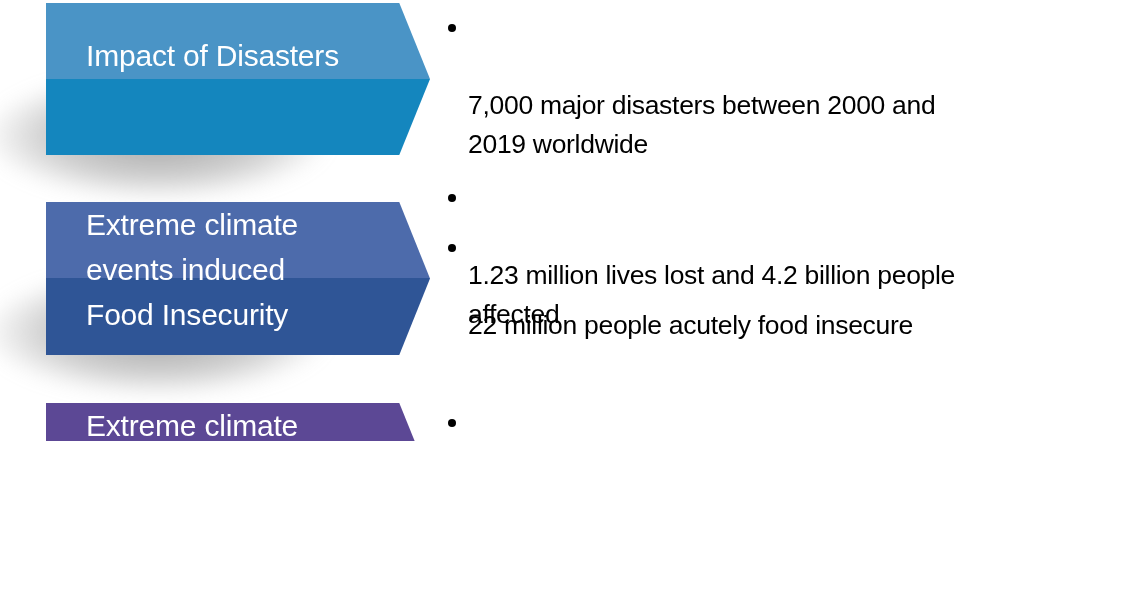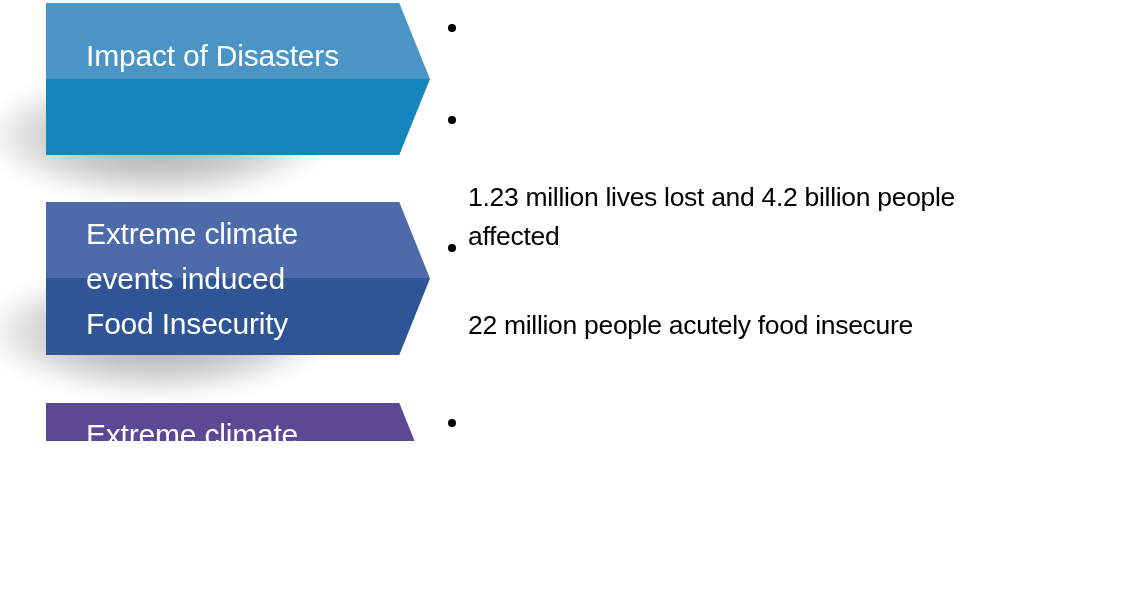--- a/index.html
+++ b/index.html
@@ -35,21 +35,21 @@
 
   
   .banner {
     position: absolute;
     left: 46px;
     width: 384px;
     z-index: 2;
     clip-path: polygon(0 0, 92% 0, 100% 50%, 92% 100%, 0 100%);
     display: flex;
     flex-direction: column;
-    justify-content: center;
+    justify-content: flex-start;
   }
   .b0 { top: 3px;   height: 152px; justify-content: flex-start; padding-top: 0; }
   .b0 .banner-label { margin-top: 30px; }
   .b1 { top: 202px; height: 153px; }
   .b2 { top: 403px; height: 152px; }
 
   .banner-label {
     color: #ffffff;
     font-size: 30px;
     line-height: 45px;
@@ -97,20 +97,22 @@
 
 <div class="canvas">
 
   <div class="shadow s0"></div>
   <div class="banner b0" style="background: linear-gradient(rgb(74, 148, 198) 0%, rgb(74, 148, 198) 50%, rgb(20, 134, 190) 50%, rgb(20, 134, 190) 100%);">
     <span class="banner-label" style="color: rgb(255, 255, 255);">Impact of Disasters</span>
   </div>
   <ul class="bullets l0">
     <li class="bullet-item">
       <span class="dot"></span>
+      <span class="bullet-text">7,000 major disasters between 2000 and
+2019 worldwide</span>
     </li>
     <li class="bullet-item">
       <span class="dot"></span>
       <span class="bullet-text">1.23 million lives lost and 4.2 billion people
 affected</span>
     </li>
   </ul>
 
   <div class="shadow s1"></div>
   <div class="banner b1" style="background: linear-gradient(rgb(77, 107, 171) 0%, rgb(77, 107, 171) 50%, rgb(47, 85, 150) 50%, rgb(47, 85, 150) 100%);">

